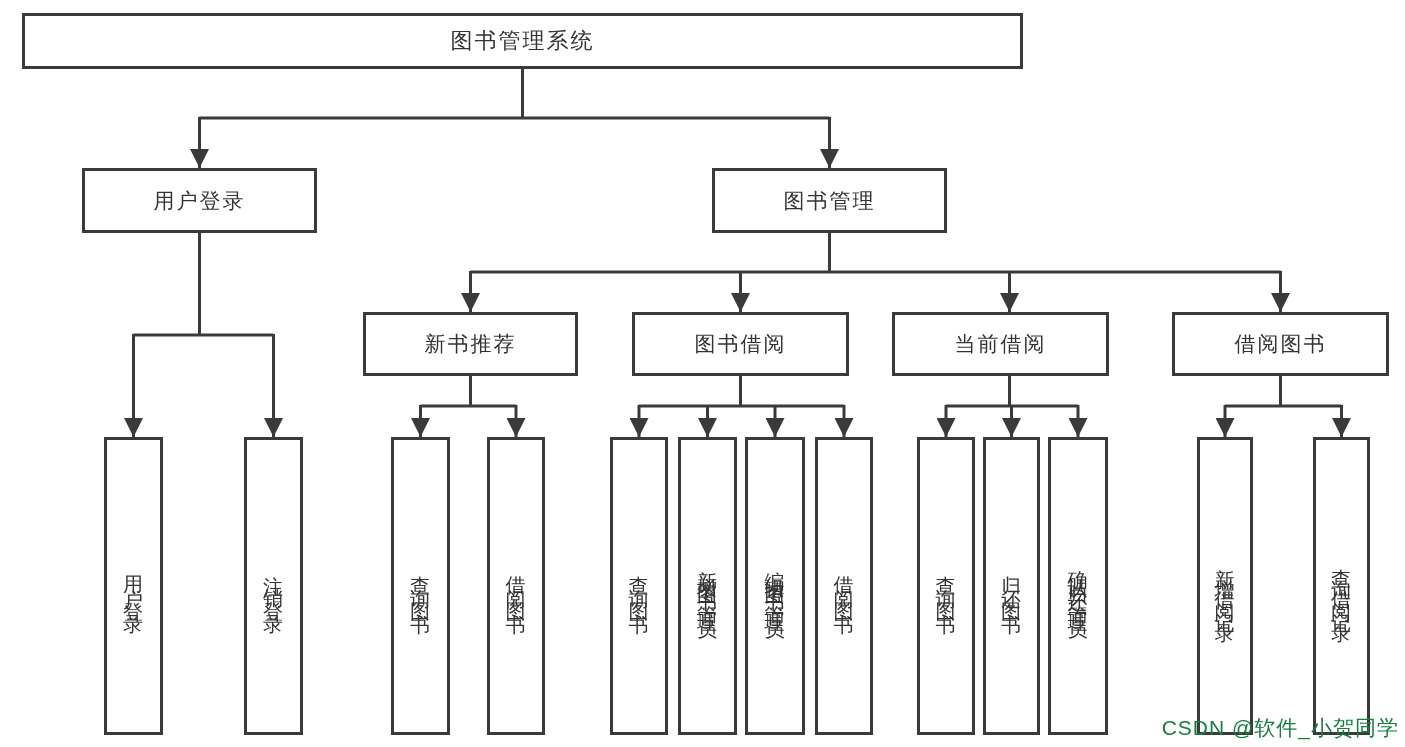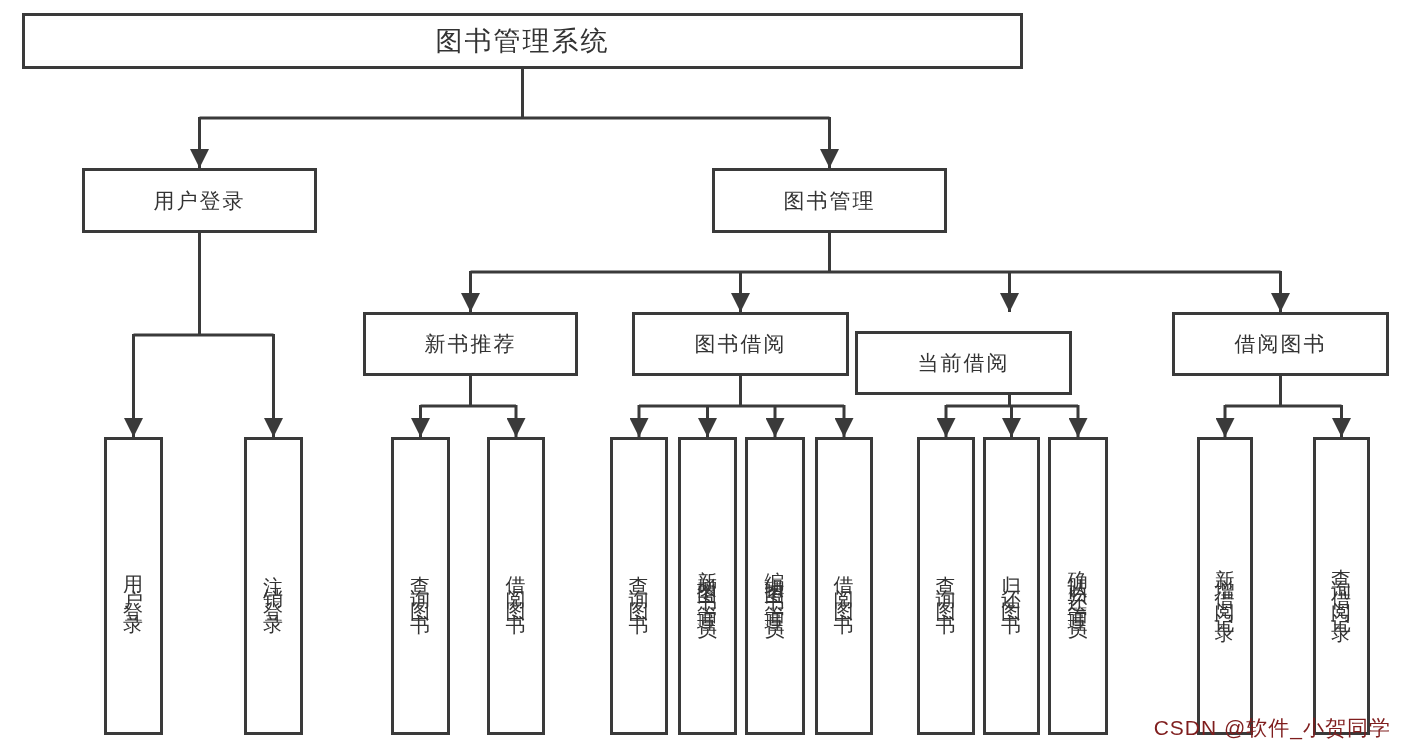--- a/index.html
+++ b/index.html
@@ -33,21 +33,21 @@
     font-size: 21px;
     letter-spacing: 2px;
     z-index: 2;
     white-space: nowrap;
   }
   .root-box {
     left: 22px;
     top: 13px;
     width: 1001px;
     height: 56px;
-    font-size: 27px;
+    font-size: 22px;
   }
   .l1-box {
     top: 168px;
     height: 65px;
     width: 235px;
   }
   .l2-box {
     top: 312px;
     height: 64px;
   }
@@ -64,24 +64,24 @@
     white-space: nowrap;
   }
   .vtext.long {
     letter-spacing: 7px;
   }
   .vtext.med {
     letter-spacing: 11px;
   }
   .watermark {
     position: absolute;
-    right: 14px;
+    right: 6px;
     top: 714px;
     font-size: 21px;
-    color: #7f1d1d;
+    color: #15803d;
     letter-spacing: 1px;
     z-index: 3;
     white-space: nowrap;
   }
 </style>
 </head>
 <body>
 
 <div class="canvas">
 
@@ -135,21 +135,21 @@
     </g>
   </svg>
 
   <div class="box root-box">图书管理系统</div>
 
   <div class="box l1-box" style="left:82px;">用户登录</div>
   <div class="box l2-box" style="left:363px;width:215px;">新书推荐</div>
 
   <div class="box l1-box" style="left:712px;">图书管理</div>
   <div class="box l2-box" style="left:632px;width:217px;text-align:center;">图书借阅</div>
-  <div class="box l2-box" style="left:855px;width:217px;margin-top:19px;">当前借阅</div>
+  <div class="box l2-box" style="left:892px;width:217px;">当前借阅</div>
   <div class="box l2-box" style="left:1172px;width:217px;">借阅图书</div>
 
   <div class="box leaf-box" style="left:104px;width:59px;">
     <span class="vtext">用户登录</span>
   </div>
   <div class="box leaf-box" style="left:244px;width:59px;">
     <span class="vtext">注销登录</span>
   </div>
 
   <div class="box leaf-box" style="left:391px;width:59px;">

